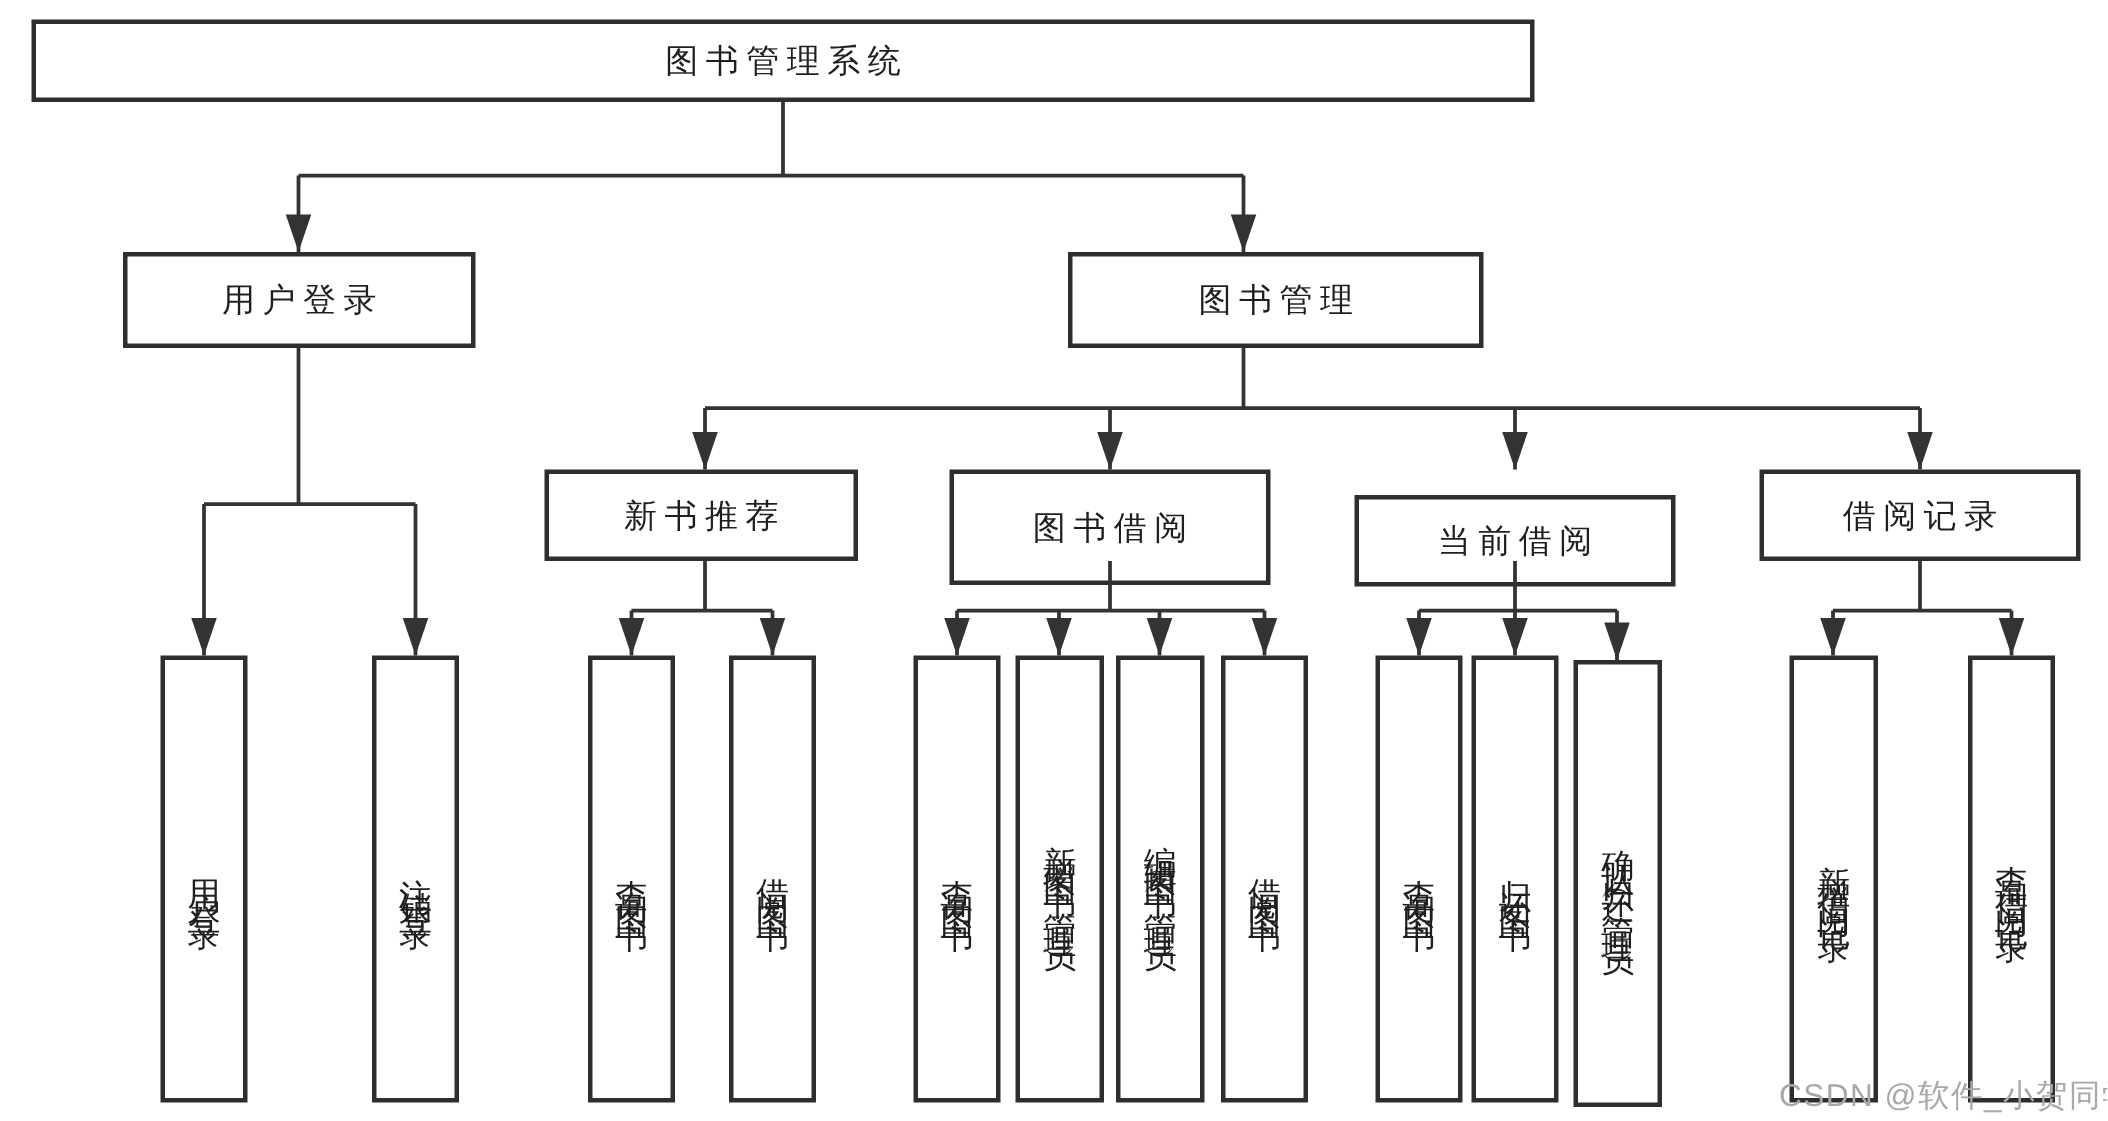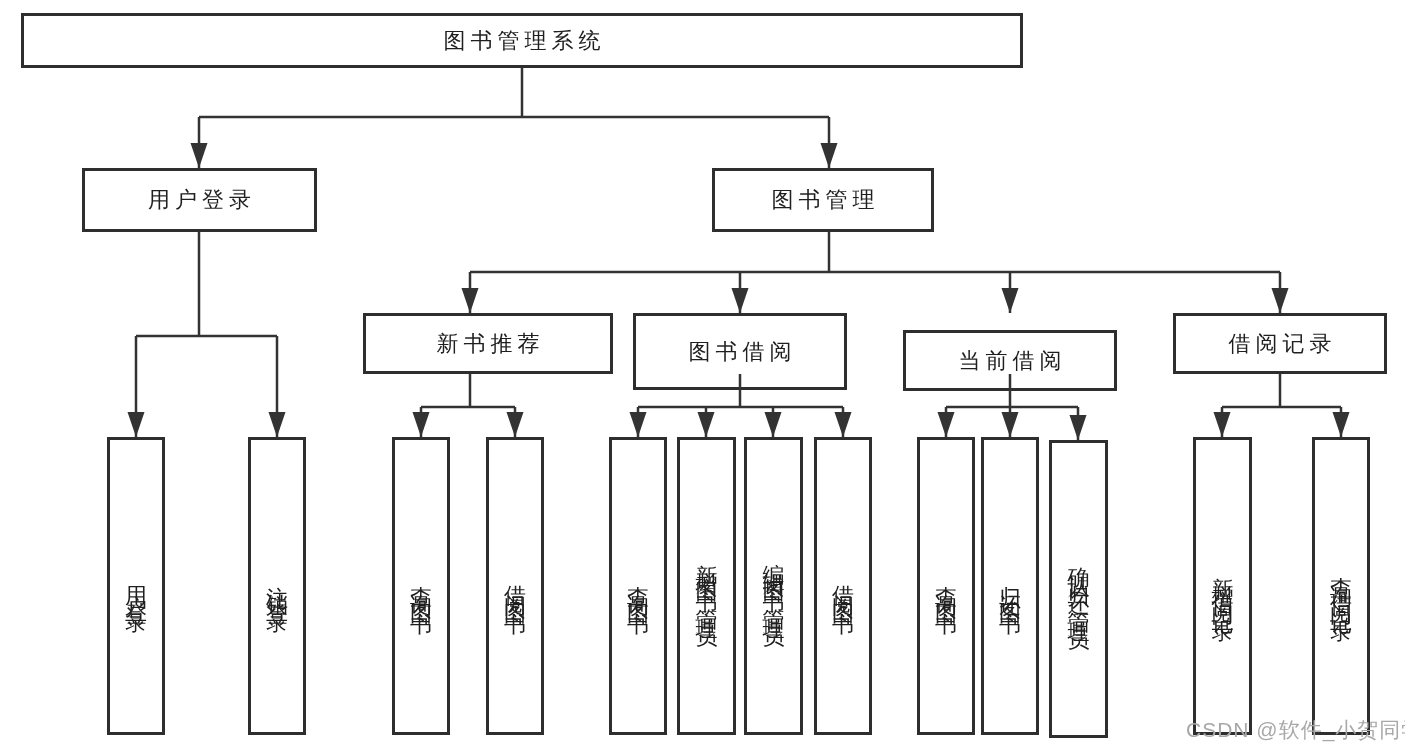--- a/index.html
+++ b/index.html
@@ -111,23 +111,23 @@
     <g>
       <path class="connector" d="M1280,374 V407 M1222,407 H1341 M1222,407 V437 M1341,407 V437"></path>
       <polygon class="arrowhead" points="1213.5,412 1230.5,412 1222,437"></polygon>
       <polygon class="arrowhead" points="1332.5,412 1349.5,412 1341,437"></polygon>
     </g>
   </svg>
 
   <div class="node node-h" style="left:21px;top:13px;width:1002px;height:55px;">图书管理系统</div>
 
   <div class="node node-h" style="left:82px;top:168px;width:235px;height:64px;">用户登录</div>
-  <div class="node node-h" style="left:712px;top:168px;width:222px;height:64px;">图书管理</div>
+  <div class="node node-h" style="left:712px;top:168px;width:277px;height:64px;">图书管理</div>
 
-  <div class="node node-h" style="left:363px;top:313px;width:250px;height:61px;">新书推荐</div>
+  <div class="node node-h" style="left:363px;top:313px;width:209px;height:61px;">新书推荐</div>
   <div class="node node-h" style="left:633px;top:313px;width:214px;height:77px;">图书借阅</div>
   <div class="node node-h" style="left:903px;top:313px;width:214px;height:61px;margin-top:17px;">当前借阅</div>
   <div class="node node-h" style="left:1173px;top:313px;width:214px;height:61px;">借阅记录</div>
 
   <div class="node node-v" style="left:107px;top:437px;width:58px;height:298px;">
     <span class="vtext">用户登录</span>
   </div>
   <div class="node node-v" style="left:248px;top:437px;width:58px;height:298px;">
     <span class="vtext">注销登录</span>
   </div>

